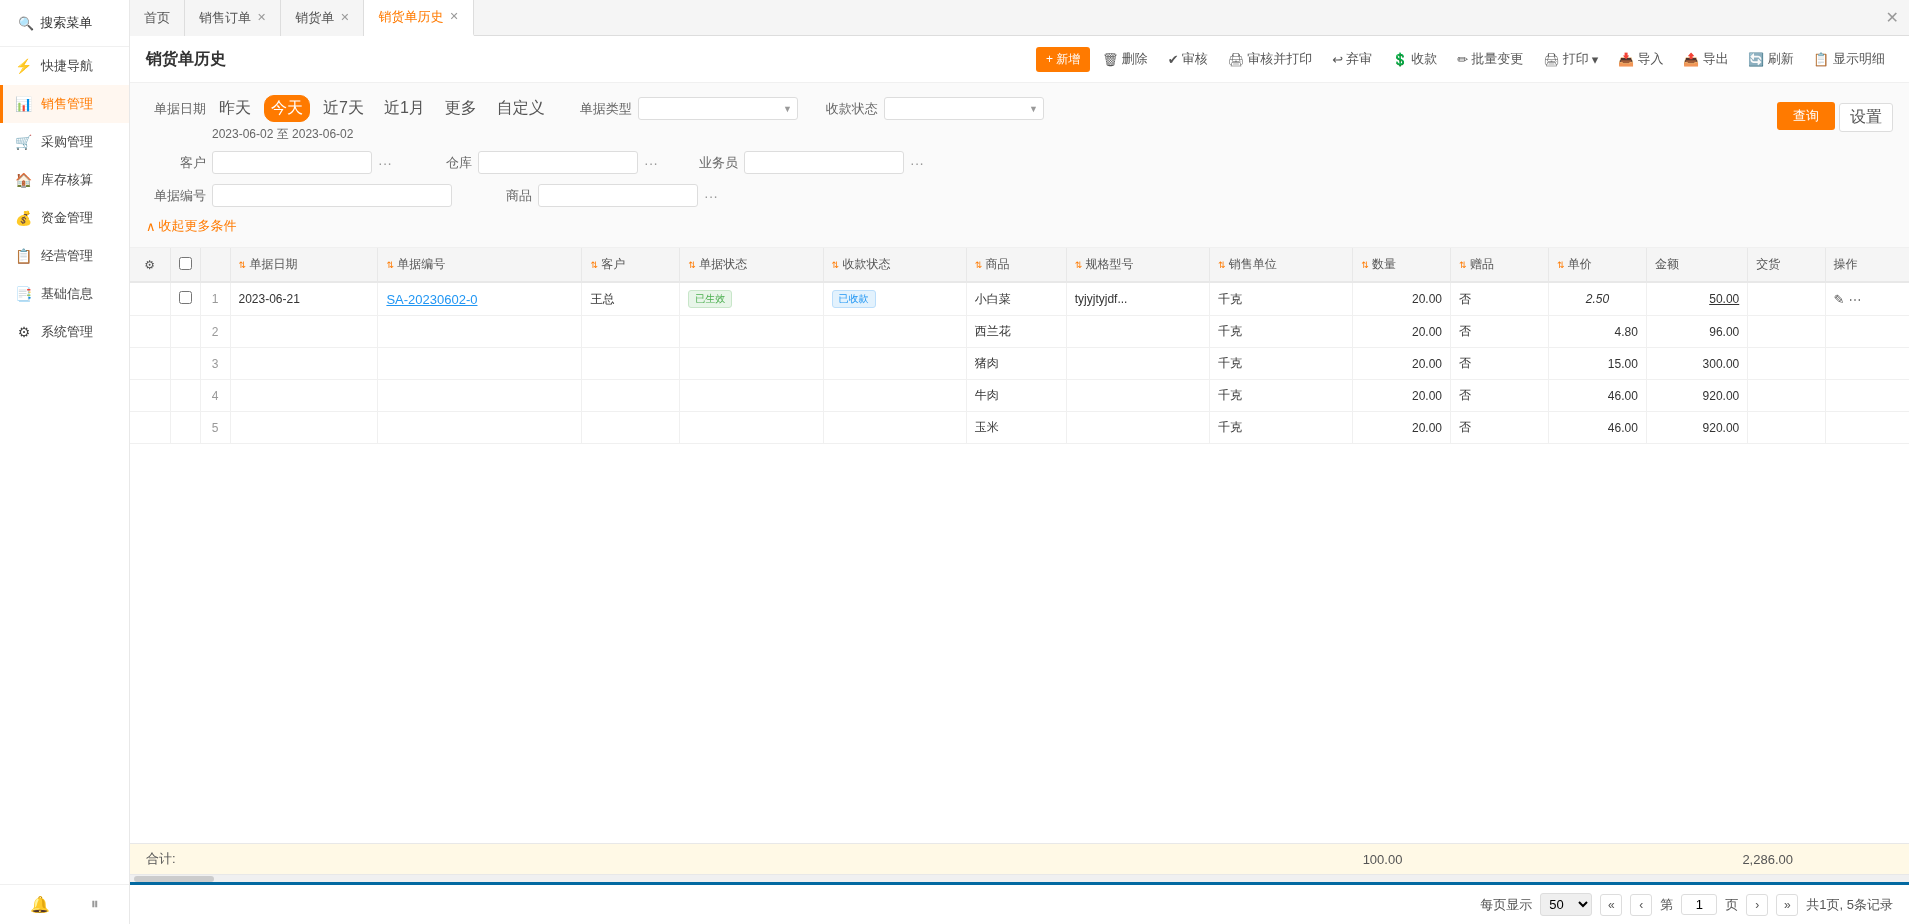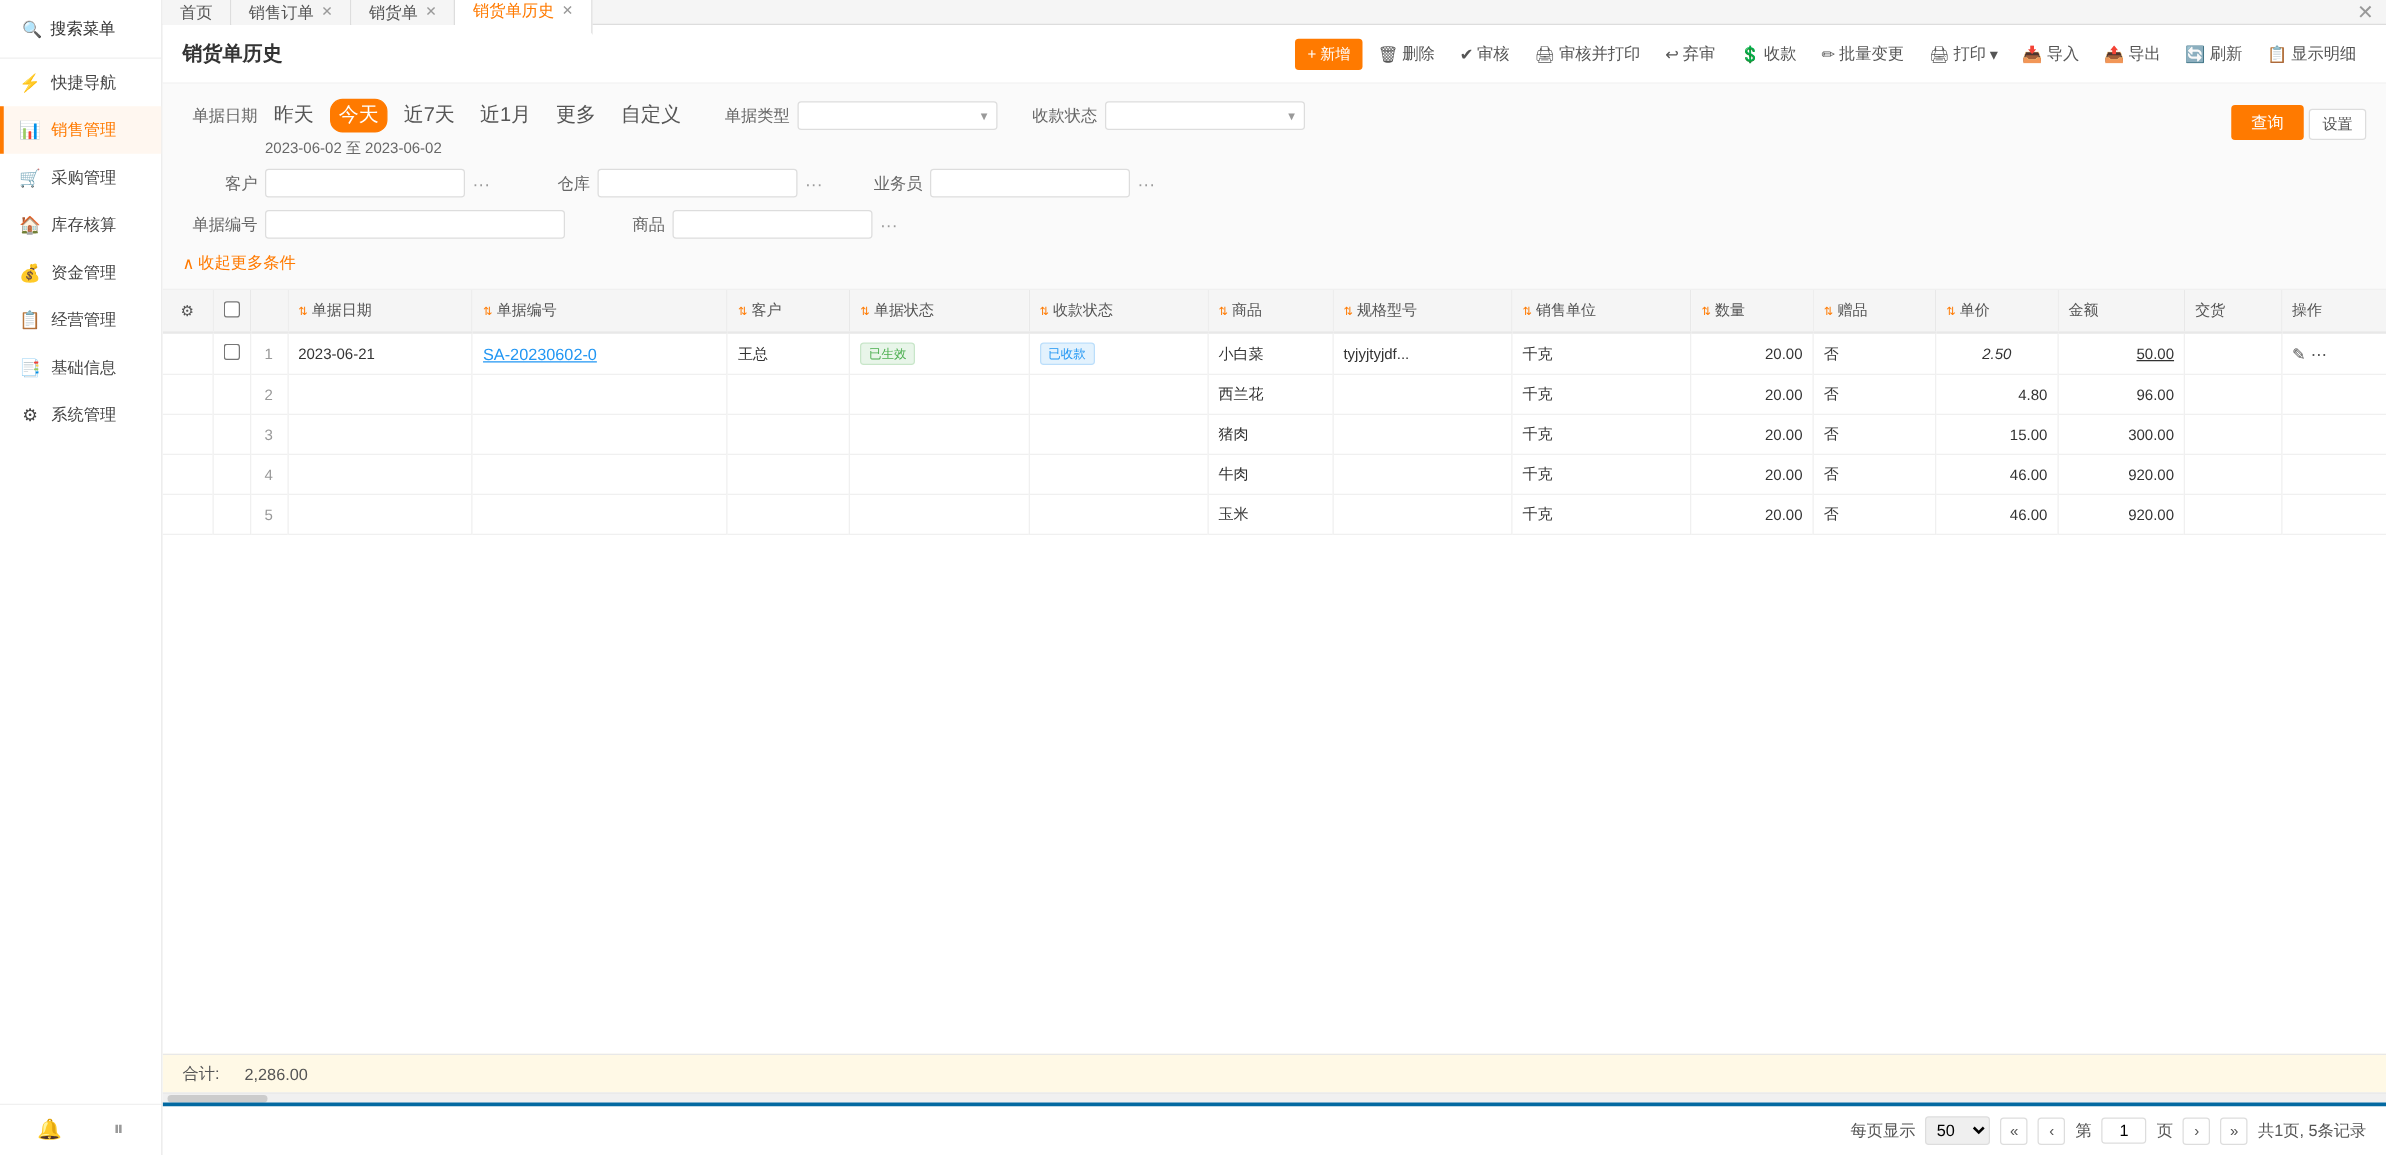--- a/index.html
+++ b/index.html
@@ -12,21 +12,21 @@
     .sidebar-item { display: flex; align-items: center; gap: 8px; padding: 10px 12px; cursor: pointer; color: #444; border-left: 3px solid transparent; }
     .sidebar-item.active { background: #fff7f0; color: #ff7a00; border-left-color: #ff7a00; }
     .sidebar-icon { width: 18px; height: 18px; display: flex; align-items: center; justify-content: center; font-size: 14px; }
     .sidebar-bottom { margin-top: auto; padding: 10px; border-top: 1px solid #f0f0f0; display: flex; justify-content: space-around; }
     .sidebar-bottom-btn { cursor: pointer; color: #999; font-size: 16px; }
 
     
     .main { flex: 1; display: flex; flex-direction: column; overflow: hidden; }
 
     
-    .tab-bar { display: flex; align-items: center; background: #f5f5f5; border-bottom: 1px solid #ddd; height: 20px; padding: 0 0 0 0; }
+    .tab-bar { display: flex; align-items: center; background: #f5f5f5; border-bottom: 1px solid #ddd; height: 36px; padding: 0 0 0 0; }
     .tab { display: flex; align-items: center; padding: 0 14px; height: 36px; cursor: pointer; border-right: 1px solid #ddd; color: #555; background: #f5f5f5; white-space: nowrap; gap: 6px; }
     .tab:first-child { border-left: none; }
     .tab.active { background: #fff; color: #ff7a00; border-bottom: 2px solid #fff; z-index: 1; }
     .tab-close { font-size: 11px; color: #999; cursor: pointer; }
     .tab-bar-end { margin-left: auto; padding-right: 10px; font-size: 16px; color: #999; cursor: pointer; }
 
     
     .page-content { flex: 1; overflow: auto; padding: 0; background: #fff; display: flex; flex-direction: column; }
 
     
@@ -47,21 +47,21 @@
     .date-btn { padding: 2px 6px; border-radius: 3px; cursor: pointer; font-size: 16px; color: #555; border: 1px solid transparent; }
     .date-btn.active { background: #ff7a00; color: #fff; border-color: #ff7a00; border-radius: 10px; }
     .filter-select { border: 1px solid #ddd; border-radius: 3px; padding: 3px 24px 3px 8px; width: 160px; outline: none; background: #fff; appearance: none; cursor: pointer; }
     .filter-select-wrap { position: relative; display: inline-block; }
     .filter-select-wrap::after { content: '▼'; position: absolute; right: 6px; top: 50%; transform: translateY(-50%); font-size: 9px; color: #999; pointer-events: none; }
     .filter-more-btn { color: #ff7a00; cursor: pointer; font-size: 12px; display: flex; align-items: center; gap: 3px; }
     .filter-dots { color: #999; cursor: pointer; font-size: 14px; }
 
     
     .query-btn { background: #ff7a00; color: #fff; border: none; border-radius: 3px; padding: 5px 16px; cursor: pointer; font-size: 13px; }
-    .set-btn { background: #fff; color: #555; border: 1px solid #ddd; border-radius: 3px; padding: 3px 10px; cursor: pointer; font-size: 12px; margin-top: 4px; }
+    .set-btn { background: #fff; color: #555; border: 1px solid #ddd; border-radius: 3px; padding: 3px 10px; cursor: pointer; font-size: 16px; margin-top: 4px; }
 
     
     .table-wrap { flex: 1; overflow: auto; }
     table { width: 100%; border-collapse: collapse; }
     thead { background: #f5f5f5; position: sticky; top: 0; z-index: 2; }
     thead th { padding: 8px 8px; border-right: 1px solid #e8e8e8; border-bottom: 2px solid #e8e8e8; color: #555; font-weight: normal; white-space: nowrap; text-align: left; font-size: 12px; }
     thead th:last-child { border-right: none; }
     tbody tr { border-bottom: 1px solid #f0f0f0; }
     tbody td { padding: 7px 8px; border-right: 1px solid #f0f0f0; color: #333; font-size: 12px; white-space: nowrap; }
     tbody td:last-child { border-right: none; }
@@ -422,20 +422,23 @@
       <td>
         
       </td>
     </tr>
           </tbody>
       </table>
     </div>
 
     <div class="table-footer">
       <span>合计:</span>
+      <span style="flex:1; display:flex; justify-content:flex-end; padding-right:320px;">
+        <span>100.00</span>
+      </span>
       <span style="margin-right:100px;">
         <span>2,286.00</span>
       </span>
     </div>
 
     <div class="scroll-bar-area">
       <div class="scroll-thumb"></div>
     </div>
 
     <div class="pagination-bar">

